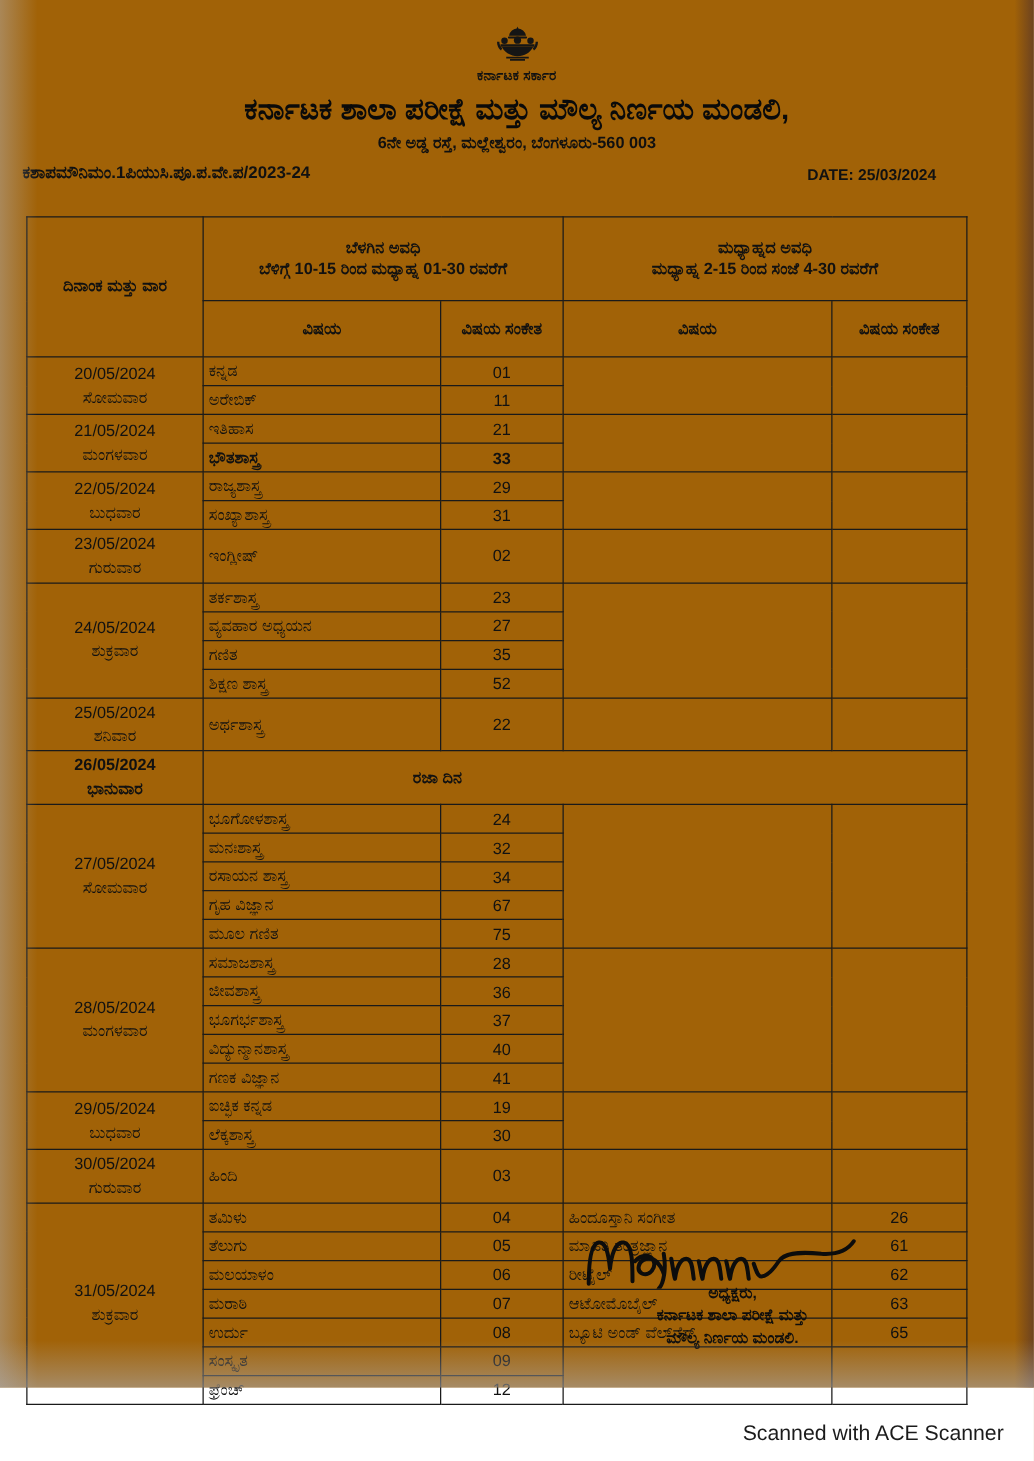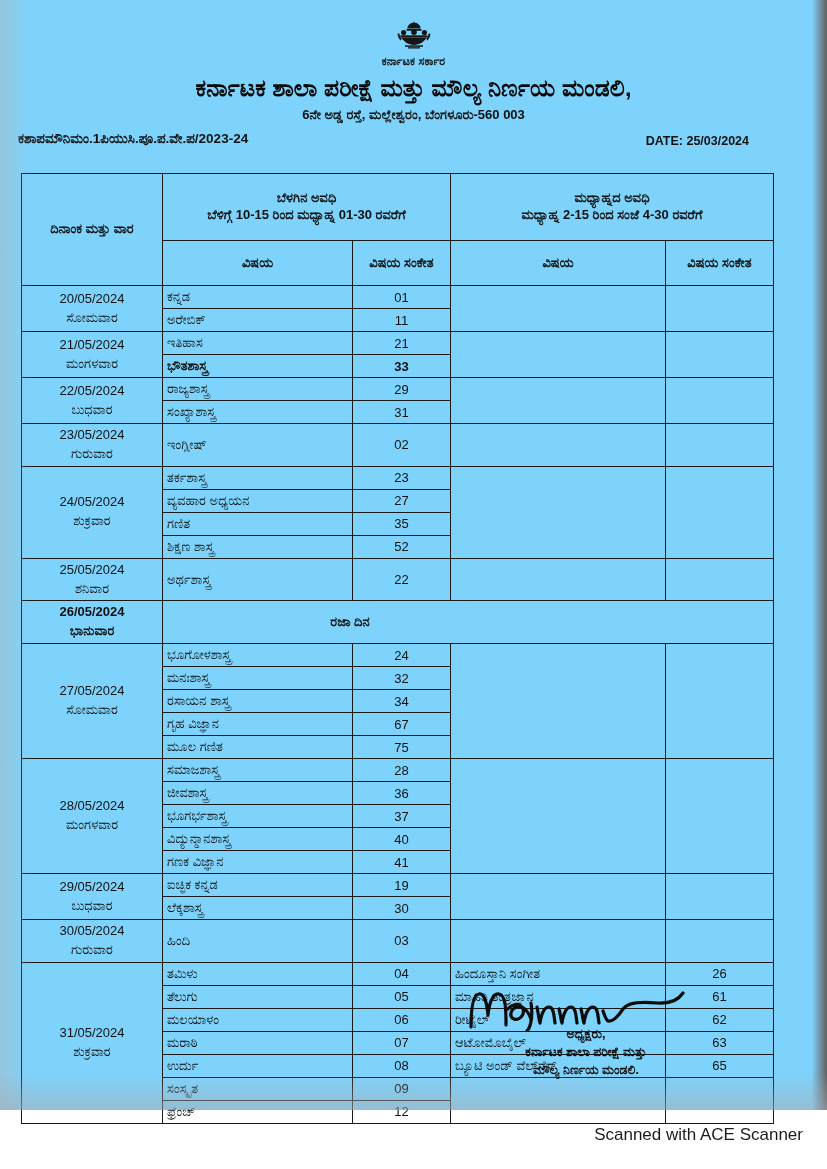--- a/index.html
+++ b/index.html
@@ -14,21 +14,21 @@
     font-family: "Liberation Sans", "DejaVu Sans", sans-serif;
     overflow: hidden;
   }
 
   
   #page-sheet {
     position: absolute;
     left: 0; top: 0;
     width: 827px;
     height: 1110px;
-    background: #7dd3fc;
+    background: #a16207;
   }
   
   #scan-shade-left {
     position: absolute;
     left: 0; top: 0;
     width: 30px; height: 1110px;
     background: linear-gradient(to right, rgba(180,180,185,0.45), rgba(255,255,255,0));
     pointer-events: none;
   }
   #scan-shade-right {
@@ -183,21 +183,21 @@
     font-size: 12.5px;
     font-weight: 700;
     color: #0d0d0d;
     line-height: 1.45;
   }
 
   
   #scanner-watermark {
     position: absolute;
     right: 24px;
-    bottom: 24px;
+    bottom: 12px;
     font-size: 17px;
     color: #1b1b1b;
     font-family: "Liberation Sans", "DejaVu Sans", sans-serif;
   }
 </style>
 </head>
 <body>
 
 <div id="page-sheet">
 

